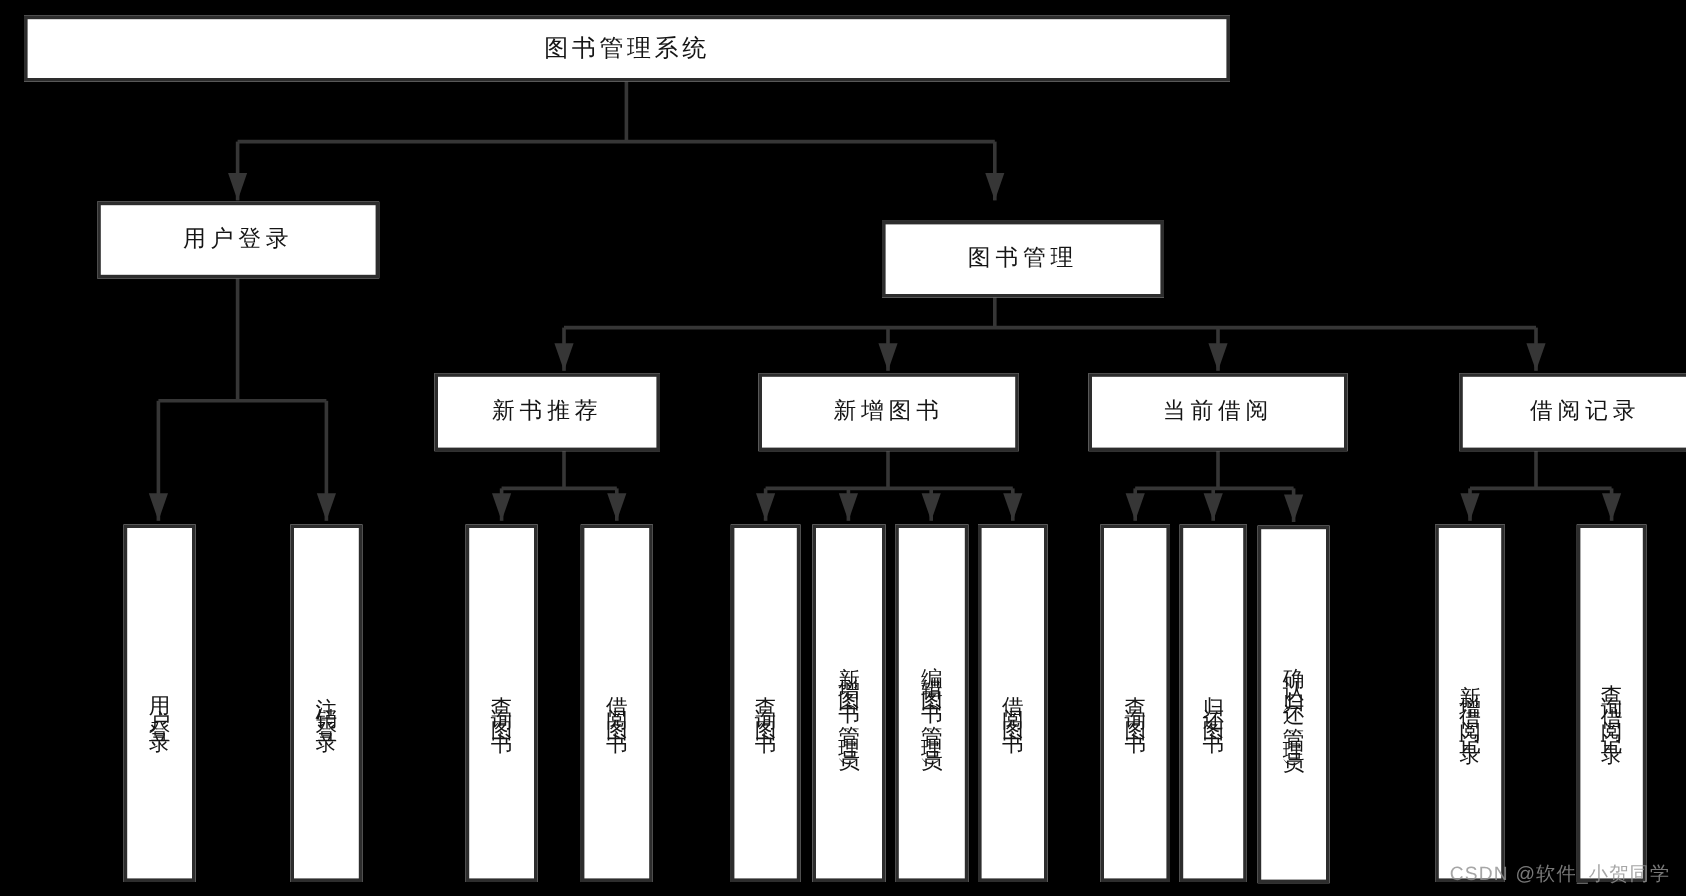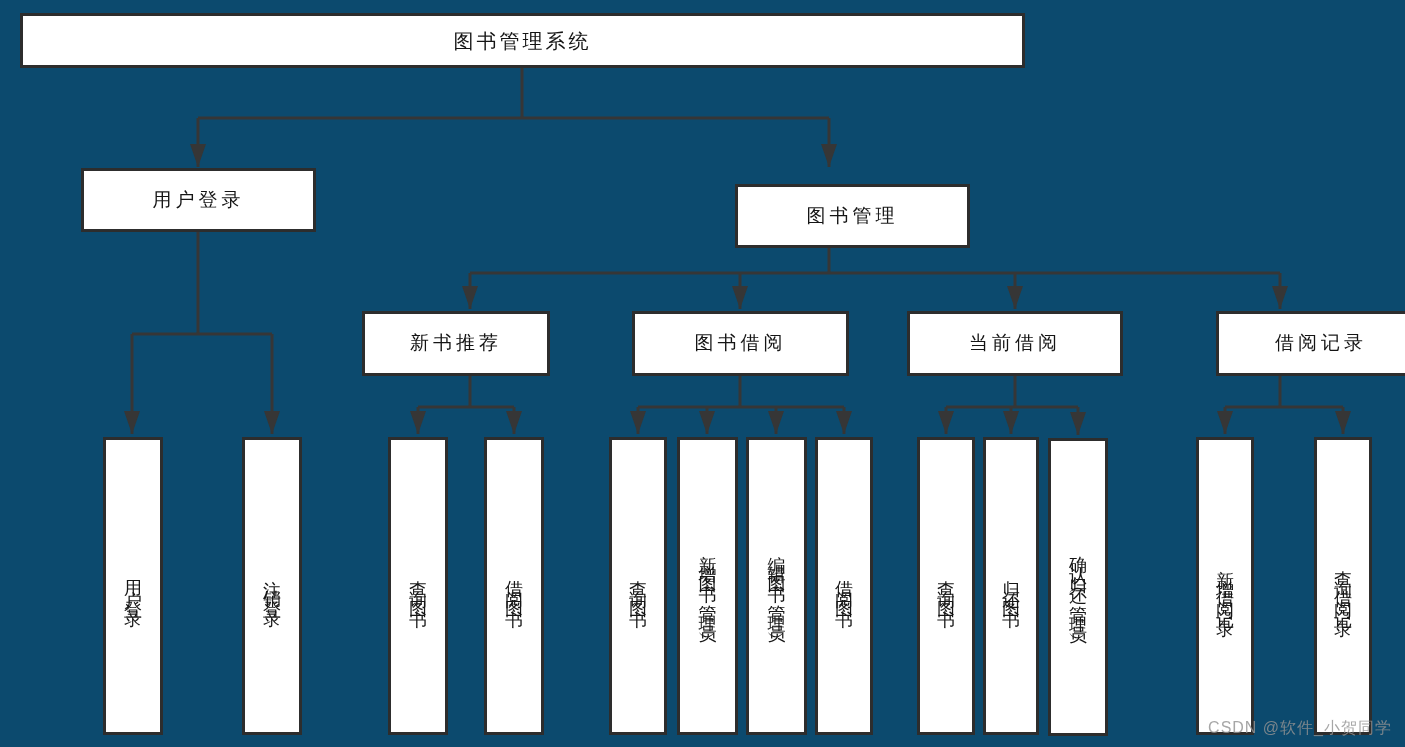--- a/index.html
+++ b/index.html
@@ -1,20 +1,20 @@
 <!DOCTYPE html>
 <html><head>
 <meta charset="utf-8">
 <style>
   html, body { margin: 0; padding: 0; background: #ffffff; }
   .canvas {
     position: relative;
     width: 1405px;
     height: 747px;
-    background: #0c4a6e;
+    background: #000000;
     overflow: hidden;
     font-family: "Liberation Sans", "DejaVu Sans", sans-serif;
   }
   svg.connectors {
     position: absolute;
     left: 0; top: 0;
     width: 1405px; height: 747px;
   }
   svg.connectors path.bus, svg.connectors line.arrow {
     stroke: #363636;
@@ -117,21 +117,21 @@
       <line class="arrow" x1="1343" y1="407" x2="1343" y2="434" marker-end="url(#ah)"></line>
     </g>
   </svg>
 
   <div class="node hbox root-box" style="left:20px; top:13px; width:1005px; height:55px;">图书管理系统</div>
 
   <div class="node hbox" style="left:81px; top:168px; width:235px; height:64px;">用户登录</div>
   <div class="node hbox" style="left:712px; top:184px; width:235px; height:64px;margin-left:23px;">图书管理</div>
 
   <div class="node hbox" style="left:362px; top:311px; width:188px; height:65px;">新书推荐</div>
-  <div class="node hbox" style="left:632px; top:311px; width:217px; height:65px;">图书借阅</div>
+  <div class="node hbox" style="left:632px; top:311px; width:217px; height:65px;">新增图书</div>
   <div class="node hbox" style="left:907px; top:311px; width:216px; height:65px;text-align:center;">当前借阅</div>
   <div class="node hbox" style="left:1216px; top:311px; width:210px; height:65px;">借阅记录</div>
 
   <div class="node vbox" style="left:103px; top:437px; width:60px; height:298px;">用户登录</div>
   <div class="node vbox" style="left:242px; top:437px; width:60px; height:298px;">注销登录</div>
 
   <div class="node vbox" style="left:388px; top:437px; width:60px; height:298px;">查询图书</div>
   <div class="node vbox" style="left:484px; top:437px; width:60px; height:298px;">借阅图书</div>
 
   <div class="node vbox" style="left:609px; top:437px; width:58px; height:298px;">查询图书</div>

